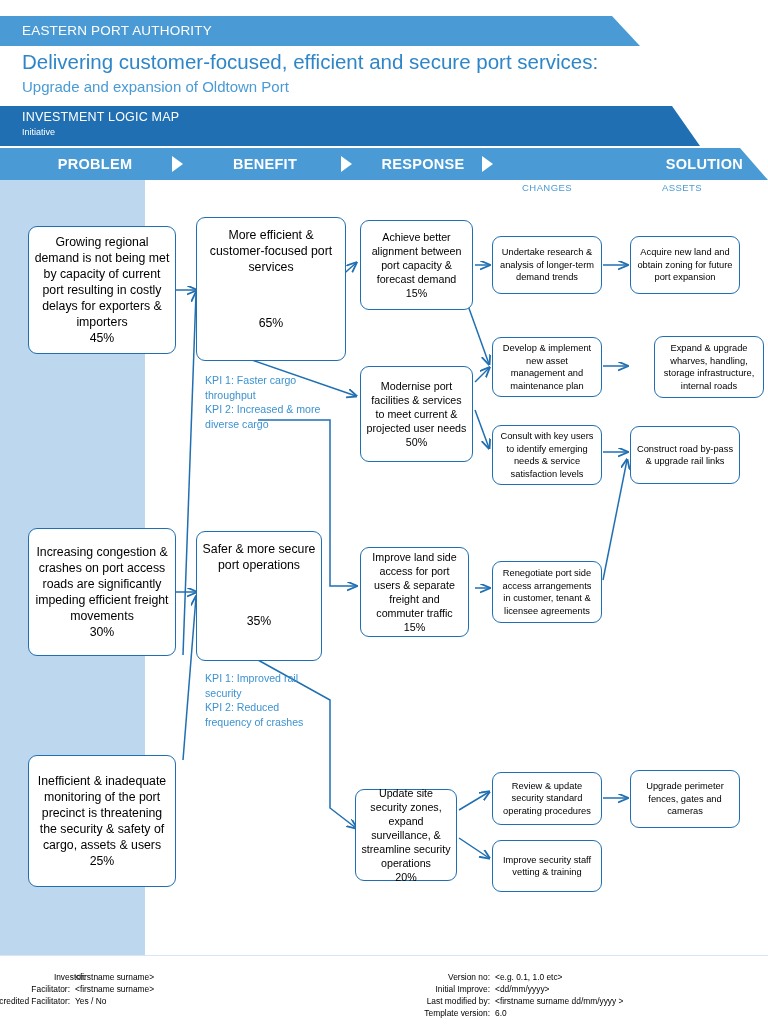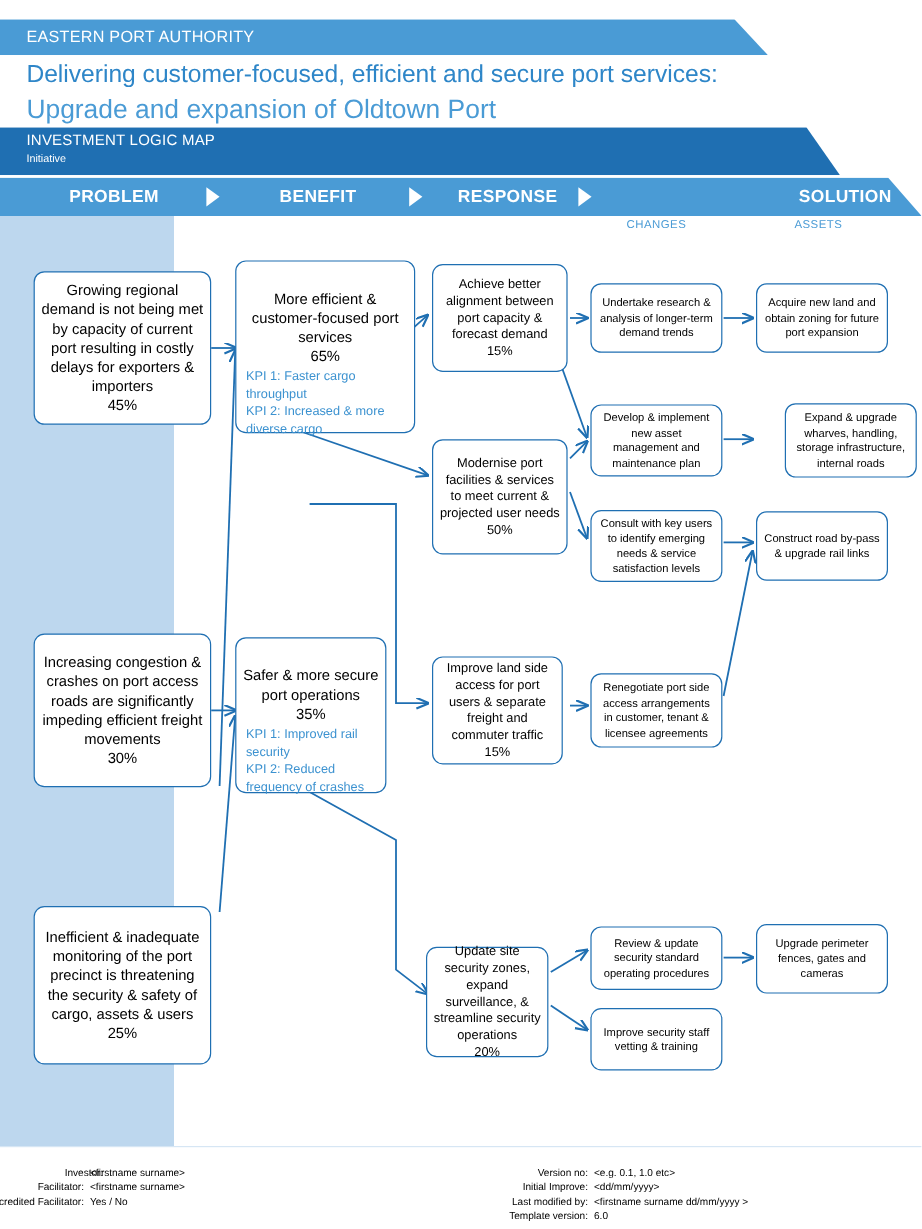--- a/index.html
+++ b/index.html
@@ -46,21 +46,21 @@
   .title-main {
     position: absolute;
     left: 22px; top: 50px;
     font-size: 20.5px;
     color: #2E86C8;
     white-space: nowrap;
   }
   .title-sub {
     position: absolute;
     left: 22px; top: 78px;
-    font-size: 22px;
+    font-size: 15px;
     color: #4A9BD5;
     white-space: nowrap;
   }
 
   
   .ilm-band {
     position: absolute;
     left: 0; top: 106px;
     width: 700px; height: 40px;
     background: #1F6FB2;
@@ -145,21 +145,21 @@
     padding: 3px 5px;
     z-index: 5;
   }
   .node .body { width: 100%; }
   .node.problem  { font-size: 12.3px; line-height: 16px; }
   .node.benefit  { font-size: 12.3px; line-height: 16px; }
   .node.response { font-size: 10.7px; line-height: 14px; }
   .node.change   { font-size:  9.3px; line-height: 12.5px; }
   .node.asset    { font-size:  9.3px; line-height: 12.5px; }
 
-  .node.benefit { justify-content: flex-start; padding-top: 23px; }
+  .node.benefit { justify-content: flex-start; padding-top: 9px; gap: 40px; }
   .kpi-block {
     width: 100%;
     text-align: left;
     color: #3C92D0;
     font-size: 10.6px;
     line-height: 14.5px;
     margin-top: 2px;
     padding-left: 3px;
   }
 

